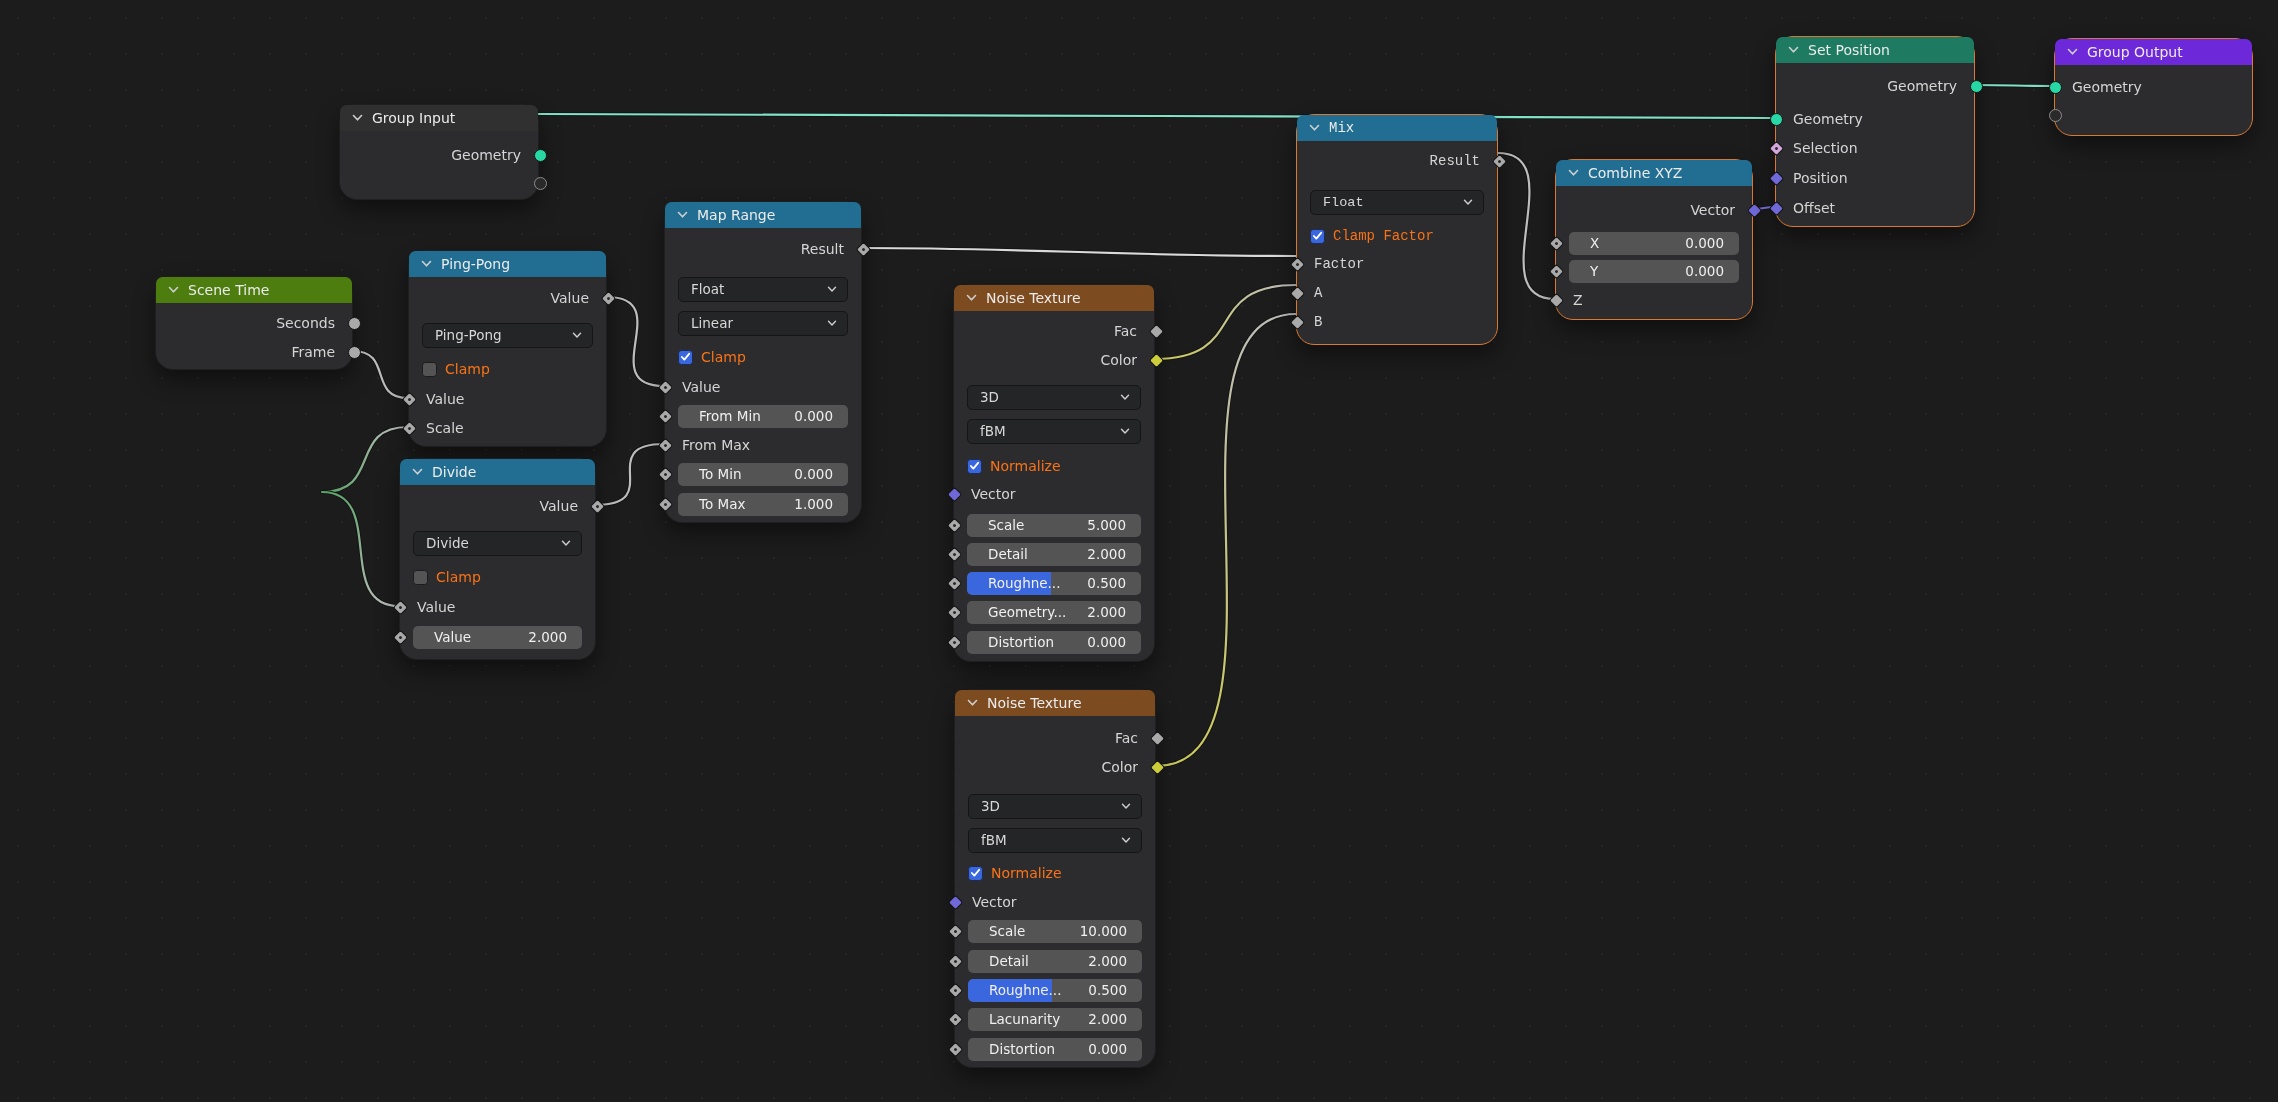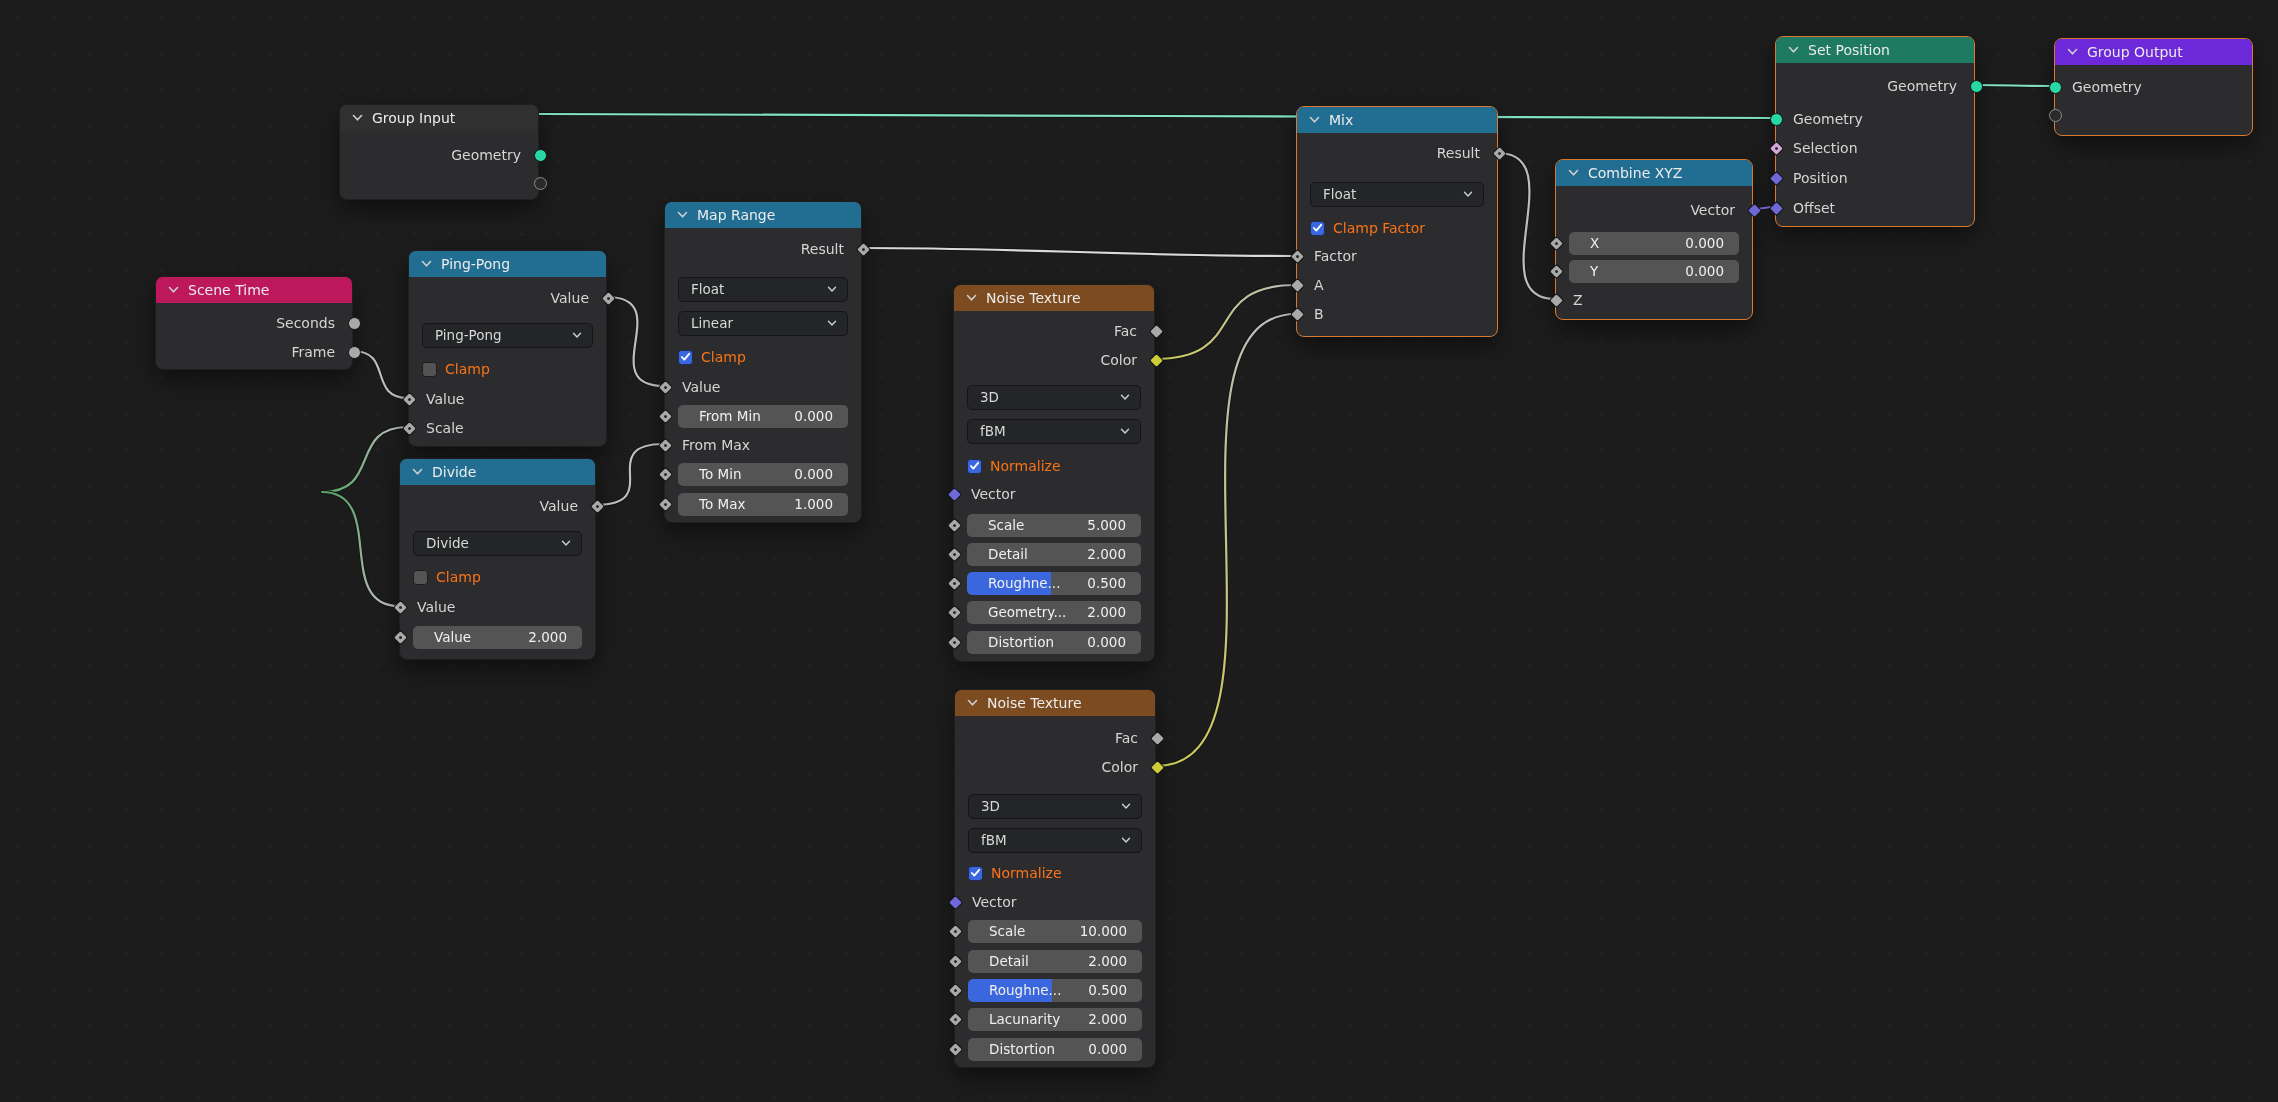--- a/index.html
+++ b/index.html
@@ -6,21 +6,21 @@
   #canvas{
     position:relative;width:2278px;height:1102px;overflow:hidden;
     background:#1c1c1c;
     background-image:radial-gradient(circle,#262626 1.1px,transparent 1.3px);
     background-size:36px 36px;
     font-family:"DejaVu Sans","Liberation Sans",sans-serif;
   }
   #wire-layer{position:absolute;left:0;top:0;z-index:0;}
   .node{
     position:absolute;z-index:1;background:#2c2c2e;border:1.5px solid #1f1f1f;
-    border-radius:8px;box-shadow:0 10px 22px rgba(0,0,0,.45);box-sizing:border-box;
+    border-radius:18px;box-shadow:0 10px 22px rgba(0,0,0,.45);box-sizing:border-box;
   }
   .node.selected{border-color:#d8792f;}
   .hdr{
     height:26px;border-radius:6.5px 6.5px 0 0;display:flex;align-items:center;
     gap:9px;padding:0 12px;box-sizing:border-box;
   }
   .ttl{font-size:14px;color:#ececec;white-space:nowrap;}
   .sock{position:absolute;box-sizing:border-box;}
   .sock.circle{width:13px;height:13px;border-radius:50%;border:1.5px solid #141414;}
   .sock.circle-empty{width:13px;height:13px;border-radius:50%;border:1.5px solid #8d8d8d;background:#2a2a2a;}
@@ -99,21 +99,21 @@
         <svg width="11" height="8" viewBox="0 0 11 8">
           <polyline points="1.5,1.5 5.5,5.8 9.5,1.5" fill="none" stroke="#cfcfcf" stroke-width="1.6" stroke-linecap="round" stroke-linejoin="round"></polyline>
         </svg>
         <span class="ttl">Group Input</span>
       </div>
       <span class="sock circle" style="left: 193.5px; top: 43.5px; background: rgb(39, 215, 164);"></span>
       <span class="sock-label" style="top: 40px; right: 17px;">Geometry</span>
       <span class="sock circle-empty" style="left: 193.5px; top: 71.5px;"></span>
     </div>
     <div class="node" style="left: 155px; top: 276px; width: 198px; height: 94px;">
-      <div class="hdr" style="background: #be185d; text-align: center;">
+      <div class="hdr" style="background: #4d7c0f; text-align: center;">
         <svg width="11" height="8" viewBox="0 0 11 8">
           <polyline points="1.5,1.5 5.5,5.8 9.5,1.5" fill="none" stroke="#cfcfcf" stroke-width="1.6" stroke-linecap="round" stroke-linejoin="round"></polyline>
         </svg>
         <span class="ttl">Scene Time</span>
       </div>
       <span class="sock circle" style="left: 191.5px; top: 39.5px; background: rgb(169, 169, 169);"></span>
       <span class="sock-label" style="top: 36px; right: 17px;">Seconds</span>
       <span class="sock circle" style="left: 191.5px; top: 68.5px; background: rgb(169, 169, 169);"></span>
       <span class="sock-label" style="top: 65px; right: 17px;">Frame</span>
     </div>
@@ -382,21 +382,21 @@
       <span class="sock diamond" style="left: -5.5px; top: 294.5px; background: rgb(169, 169, 169);">
         <span class="dot"></span>
       </span>
       <span class="sock diamond" style="left: -5.5px; top: 323.5px; background: rgb(169, 169, 169);">
         <span class="dot"></span>
       </span>
       <span class="sock diamond" style="left: -5.5px; top: 353.5px; background: rgb(169, 169, 169);">
         <span class="dot"></span>
       </span>
     </div>
-    <div class="node selected" style="left: 1296px; top: 106px; width: 202px; height: 231px;">
+    <div class="node selected" style="left: 1296px; top: 114px; width: 202px; height: 231px; font-family: Liberation Mono, monospace;">
       <div class="hdr" style="background: rgb(33, 110, 146);">
         <svg width="11" height="8" viewBox="0 0 11 8">
           <polyline points="1.5,1.5 5.5,5.8 9.5,1.5" fill="none" stroke="#cfcfcf" stroke-width="1.6" stroke-linecap="round" stroke-linejoin="round"></polyline>
         </svg>
         <span class="ttl">Mix</span>
       </div>
       <div class="dd" style="top: 74.5px;">
         <span>Float</span>
         <span class="grow"></span>
         <svg width="10" height="7" viewBox="0 0 11 8">

